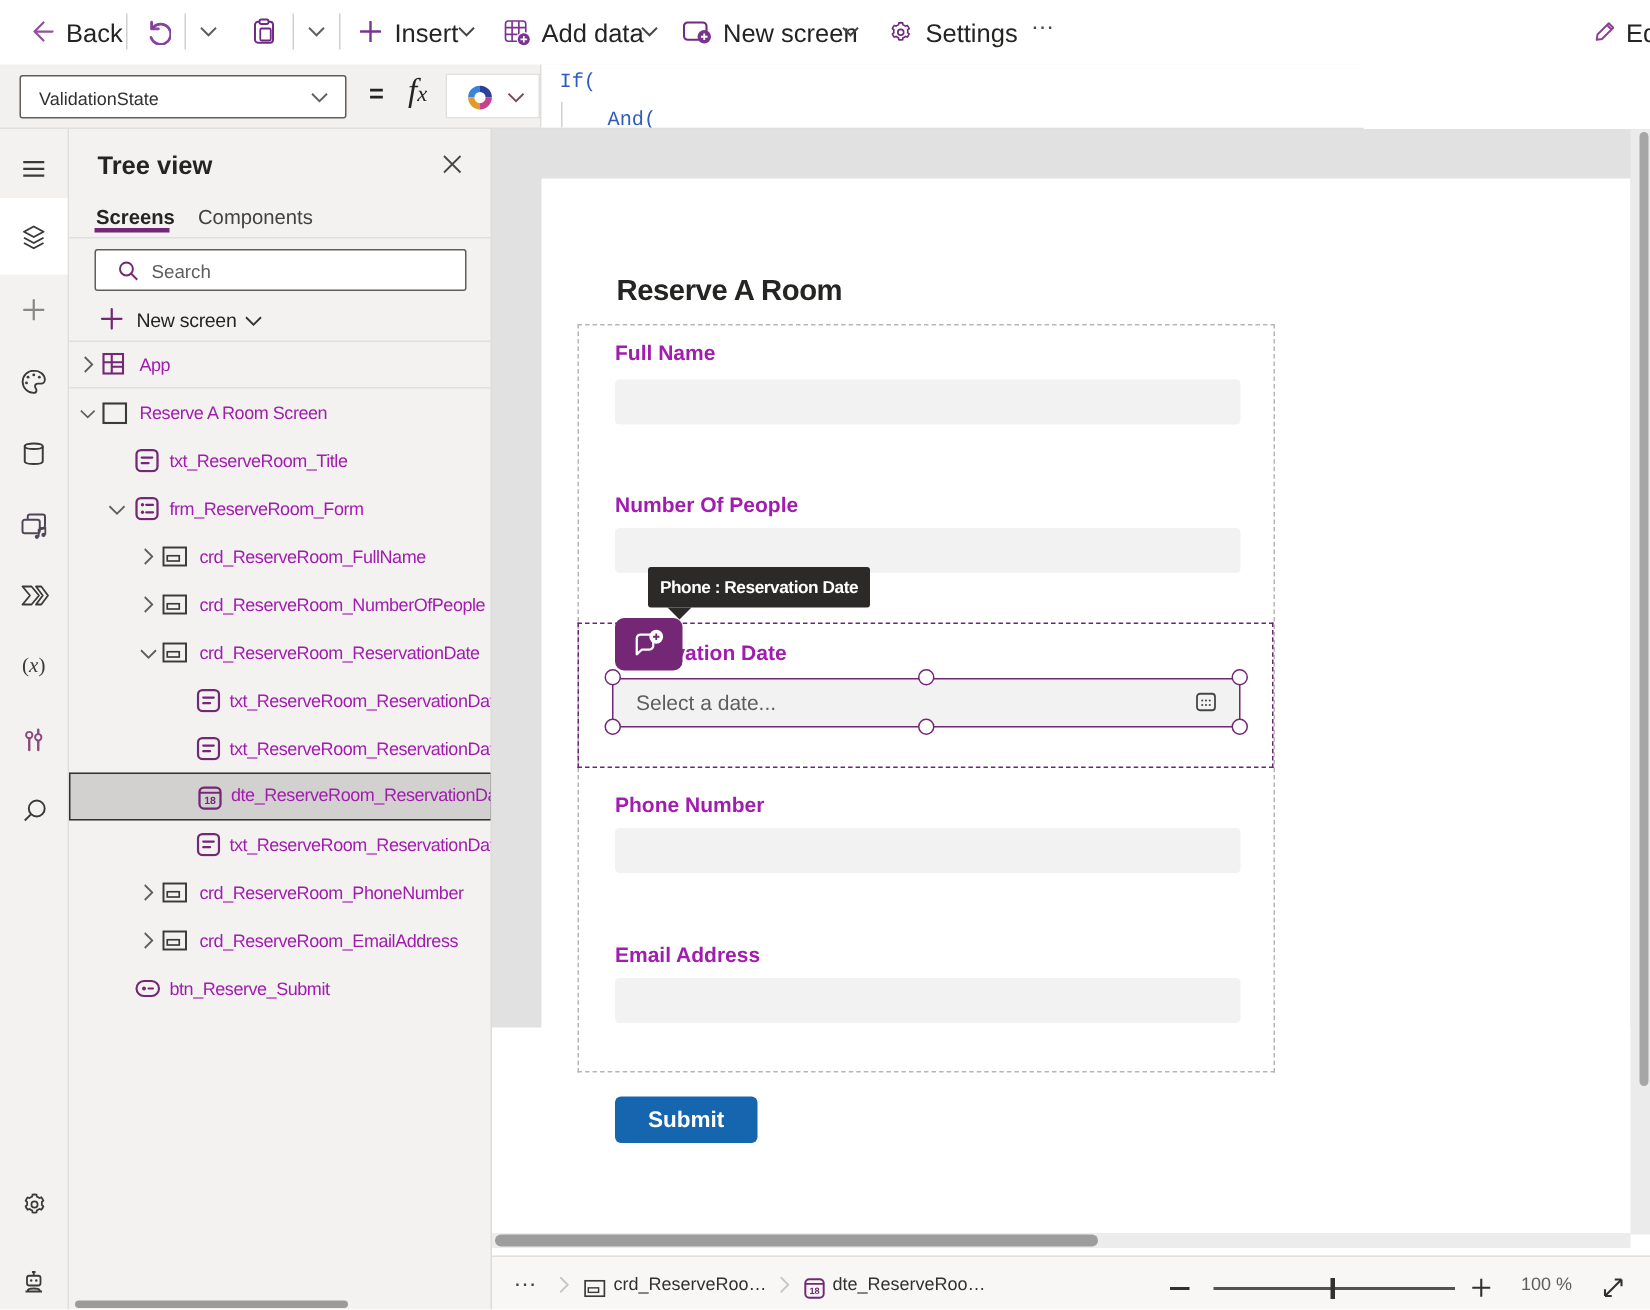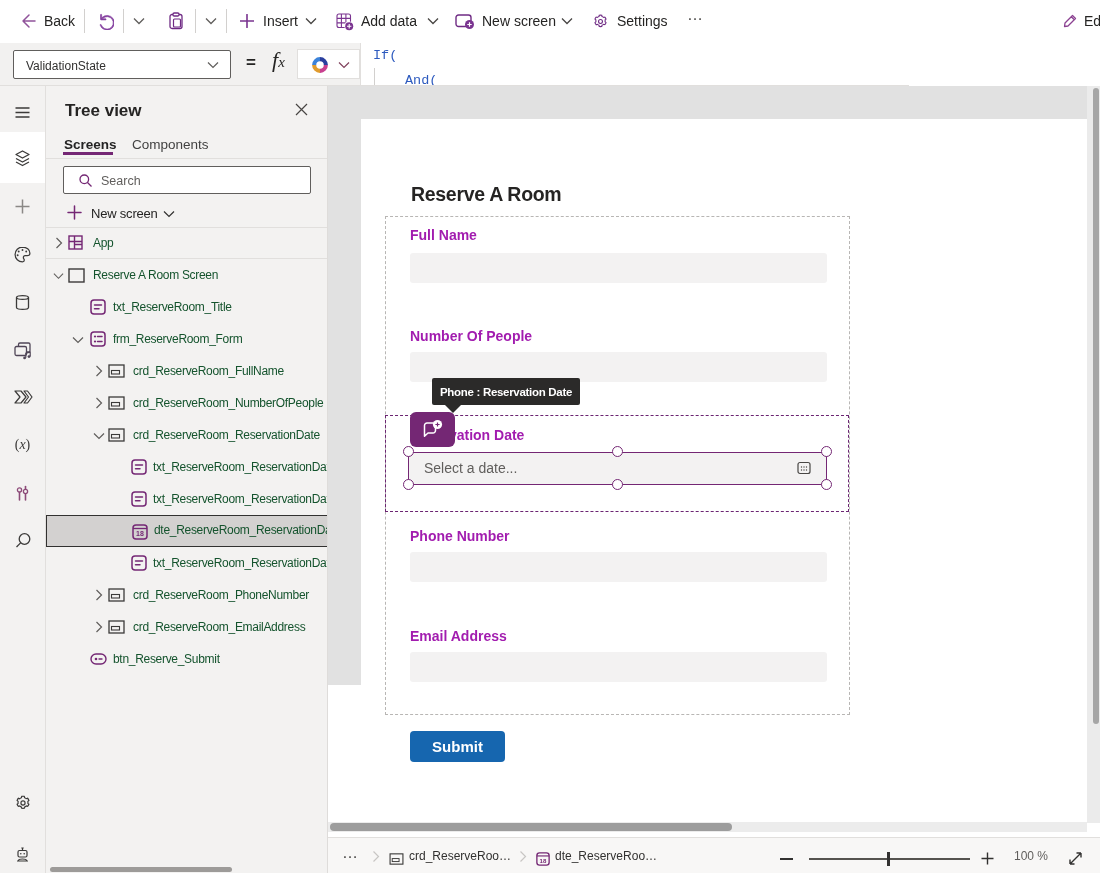--- a/index.html
+++ b/index.html
@@ -1,37 +1,37 @@
 <!DOCTYPE html>
 <html><head>
 <meta charset="utf-8">
 <style>
   html,body{margin:0;padding:0;}
   #app{position:relative;width:1100px;height:873px;overflow:hidden;background:#fff;
        font-family:"Liberation Sans",sans-serif;color:#252423;}
   .abs{position:absolute;}
   
   #topbar{left:0;top:0;width:1100px;height:43px;background:#fff;}
-  #topbar .lbl{position:absolute;top:13px;font-size:14px;color:#252423;}
+  #topbar .lbl{position:absolute;top:13px;font-size:17px;color:#252423;}
   .vsep{position:absolute;top:9px;width:1px;height:24px;background:#d2d0ce;}
   
   #fxbar{left:0;top:43px;width:909px;height:43px;background:#f2f1f0;border-bottom:1px solid #e1dfdd;box-sizing:border-box;}
   #propdd{position:absolute;left:13px;top:7px;width:218px;height:29px;border:1px solid #605e5c;border-radius:2px;background:#fff;box-sizing:border-box;}
   #propdd .t{position:absolute;left:12px;top:8px;font-size:12px;color:#323130;}
   #copilotbox{position:absolute;left:297px;top:6px;width:63px;height:30px;border:1px solid #e1dfdd;box-sizing:border-box;background:#fff;}
   #fxcontent{position:absolute;left:360px;top:0px;width:740px;height:42px;border-left:1px solid #e1dfdd;background:#fff;overflow:hidden;}
   .fxline{position:absolute;font-family:"Liberation Mono",monospace;font-size:13.5px;color:#2e5bbf;}
   
   #rail{left:0;top:86px;width:46px;height:787px;background:#f3f2f1;border-right:1px solid #e1dfdd;box-sizing:border-box;}
   .railitem{position:absolute;left:0;width:45px;height:48px;display:flex;align-items:center;justify-content:center;}
   
   #tree{left:46px;top:86px;width:282px;height:787px;background:#f3f2f1;border-right:1px solid #dedcda;box-sizing:border-box;overflow:hidden;}
   #tree .hline{position:absolute;left:0;width:282px;height:1px;background:#e1dfdd;}
   .row{position:absolute;left:0;width:282px;height:32px;}
-  .row .txt{position:absolute;top:9px;font-size:12px;letter-spacing:-0.3px;color:#14532d;white-space:nowrap;}
+  .row .txt{position:absolute;top:9px;font-size:12px;letter-spacing:-0.3px;color:#a21caf;white-space:nowrap;}
   .row svg{position:absolute;}
   
   #canvasarea{left:328px;top:86px;width:772px;height:599px;background:#e1e1e1;}
   #whitecanvas{position:absolute;left:33px;top:33px;width:726px;height:703px;background:#fff;}
   .fldlabel{position:absolute;font-size:14px;font-weight:700;color:#a21caf;}
   .handle{position:absolute;width:11px;height:11px;border-radius:50%;background:#fff;border:1.6px solid #742774;box-sizing:border-box;z-index:5;}
   .fldinput{position:absolute;left:49px;width:417px;height:30px;background:#f3f2f2;border-radius:3px;}
   
   #statusbar{left:328px;top:837px;width:772px;height:36px;background:#f8f7f6;border-top:1px solid #e1dfdd;box-sizing:border-box;}
   #statusbar .t{position:absolute;top:11px;font-size:12px;color:#323130;white-space:nowrap;}

